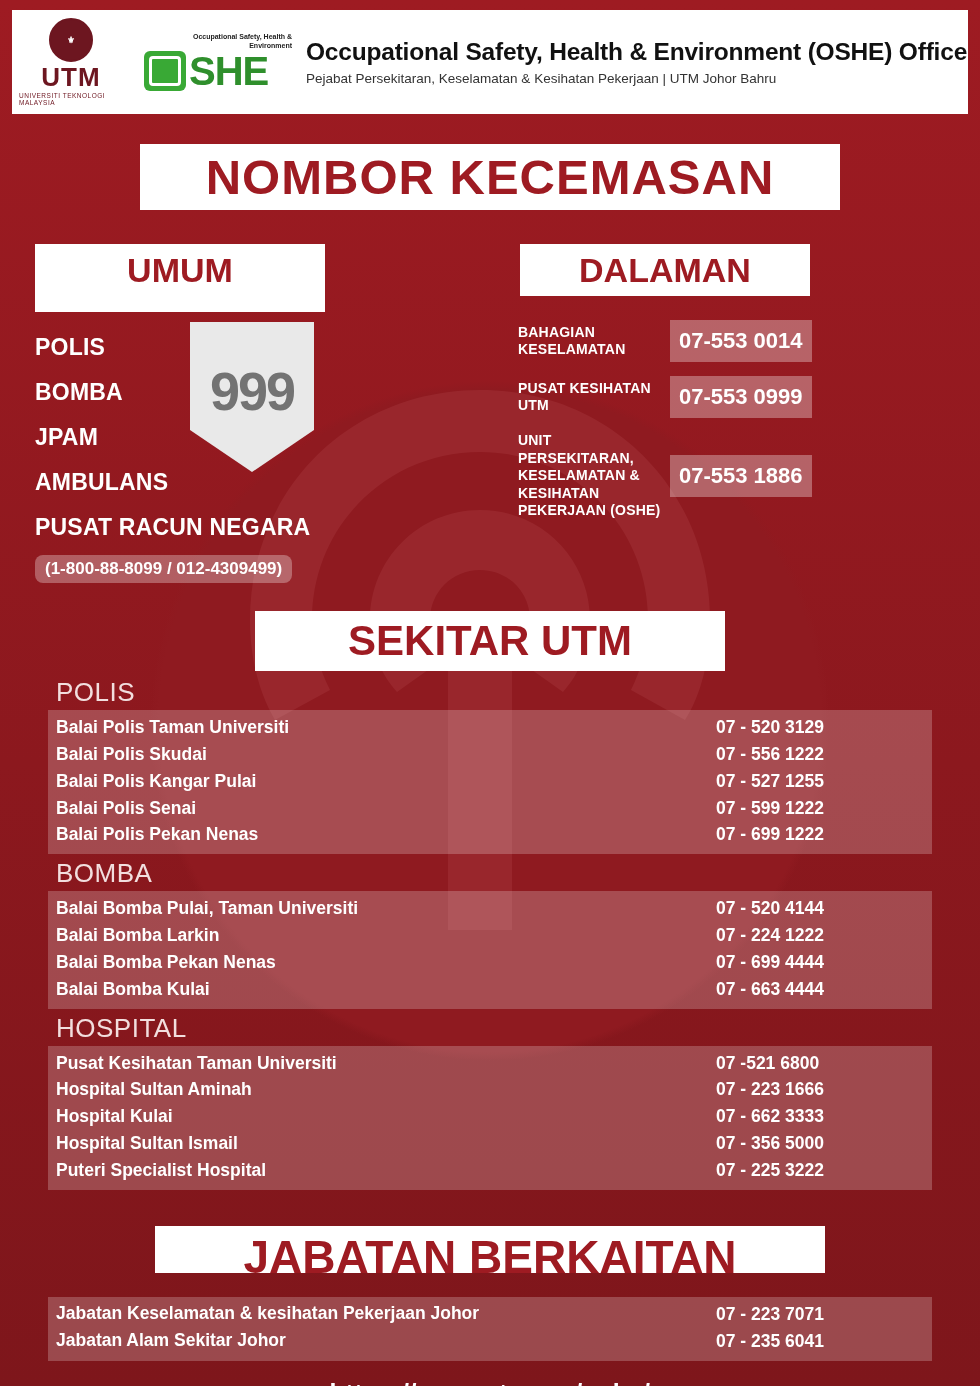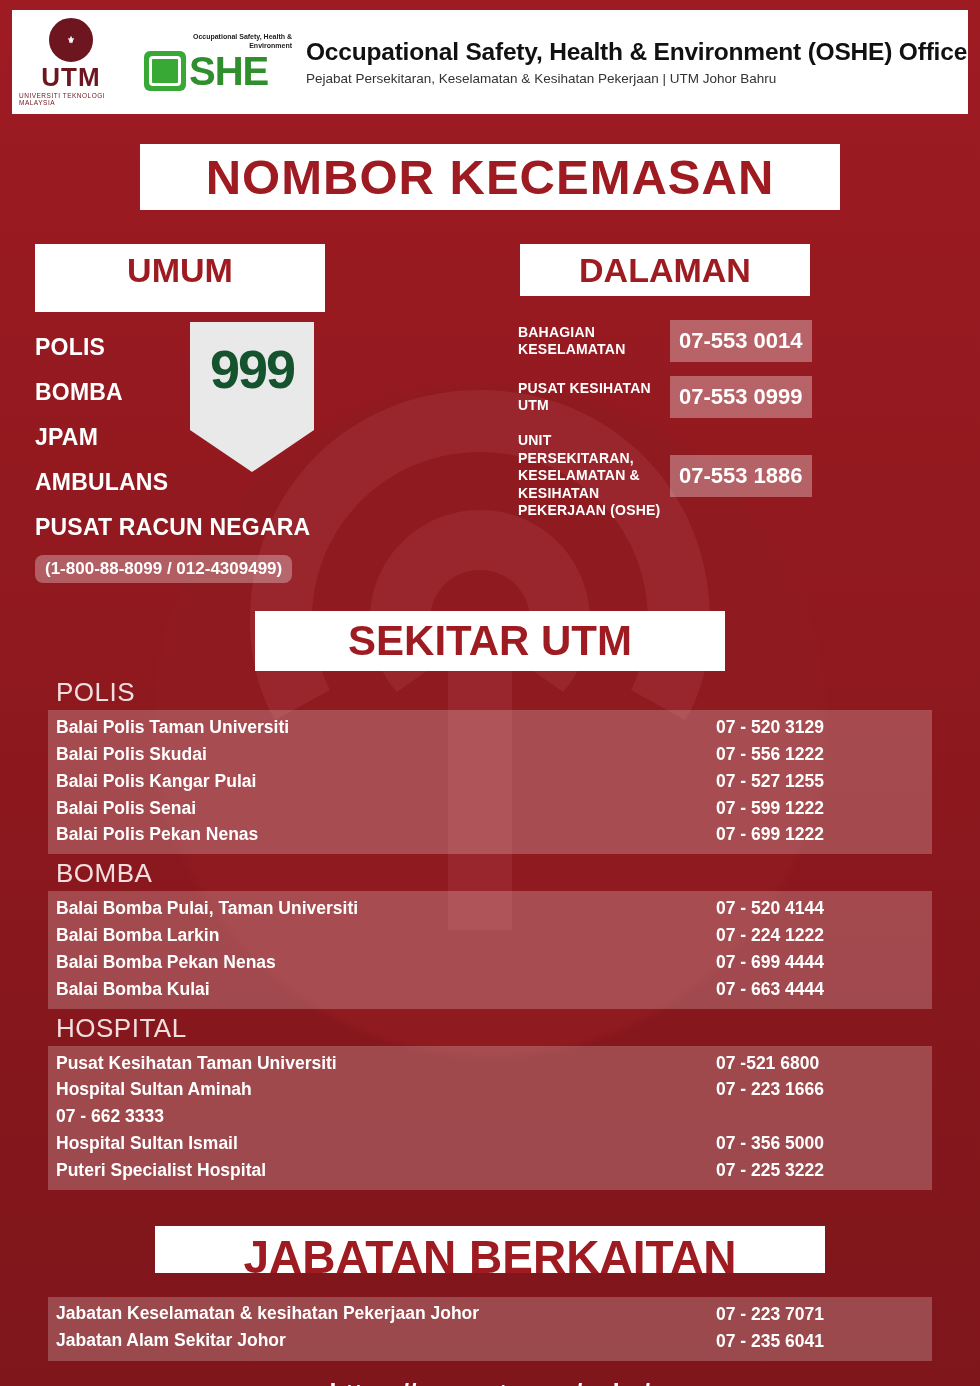--- a/index.html
+++ b/index.html
@@ -220,23 +220,23 @@
     background: #e9e9e9;
     clip-path: polygon(0 0, 100% 0, 100% 72%, 50% 100%, 0 72%);
     display: flex;
     align-items: flex-start;
     justify-content: center;
     z-index: 2;
   }
   .shield span {
     font-size: 54px;
     font-weight: bold;
-    color: #14532d;
+    color: #737373;
     line-height: 1;
-    margin-top: 20px;
+    margin-top: 42px;
     letter-spacing: -2px;
   }
 
   
   .dalaman-list { margin-top: 24px; }
   .dalaman-row {
     display: flex;
     align-items: center;
     margin-bottom: 14px;
   }
@@ -448,20 +448,21 @@
     <div class="table">
       <div class="row">
         <div class="name">Pusat Kesihatan Taman Universiti</div>
         <div class="num">07 -521 6800</div>
       </div>
       <div class="row">
         <div class="name">Hospital Sultan Aminah</div>
         <div class="num">07 - 223 1666</div>
       </div>
       <div class="row">
+        <div class="name">Hospital Kulai</div>
         <div class="num">07 - 662 3333</div>
       </div>
       <div class="row">
         <div class="name">Hospital Sultan Ismail</div>
         <div class="num">07 - 356 5000</div>
       </div>
       <div class="row">
         <div class="name">Puteri Specialist Hospital</div>
         <div class="num">07 - 225 3222</div>
       </div>

